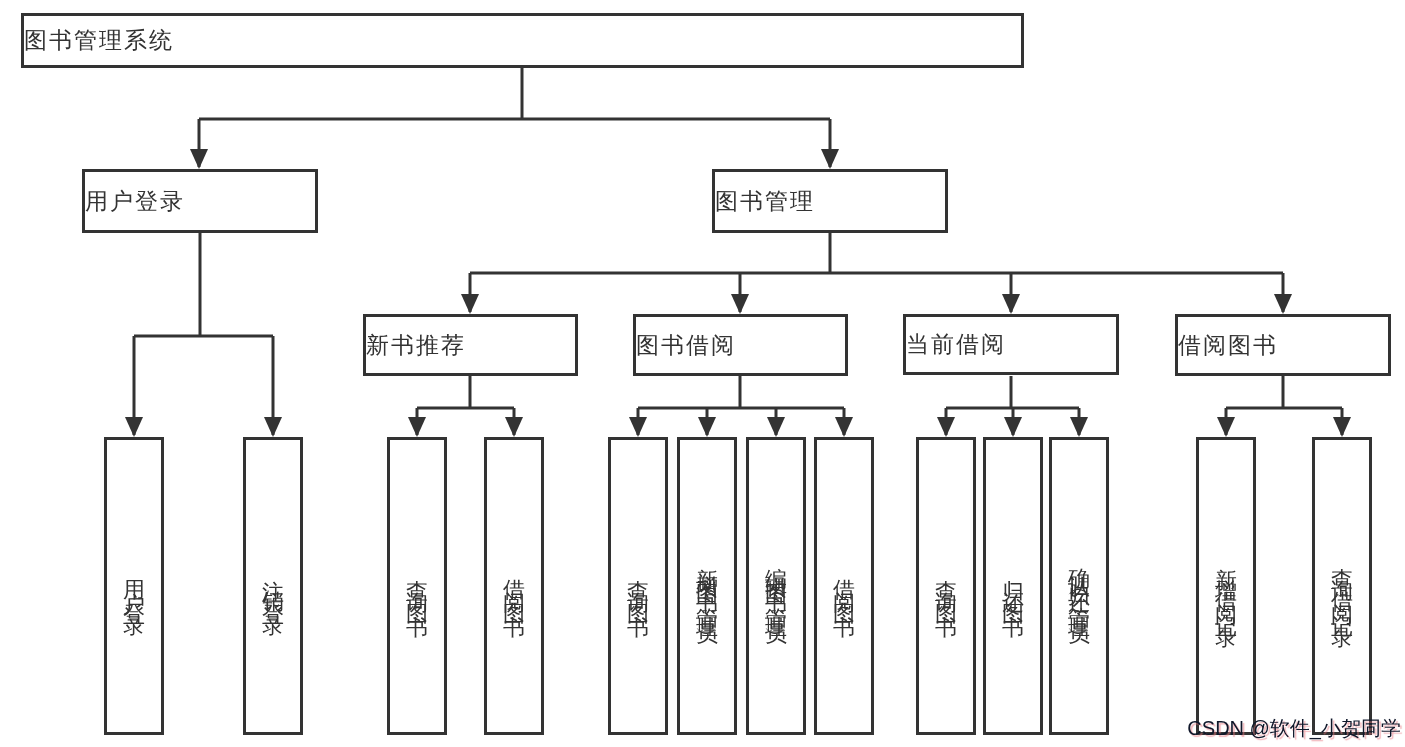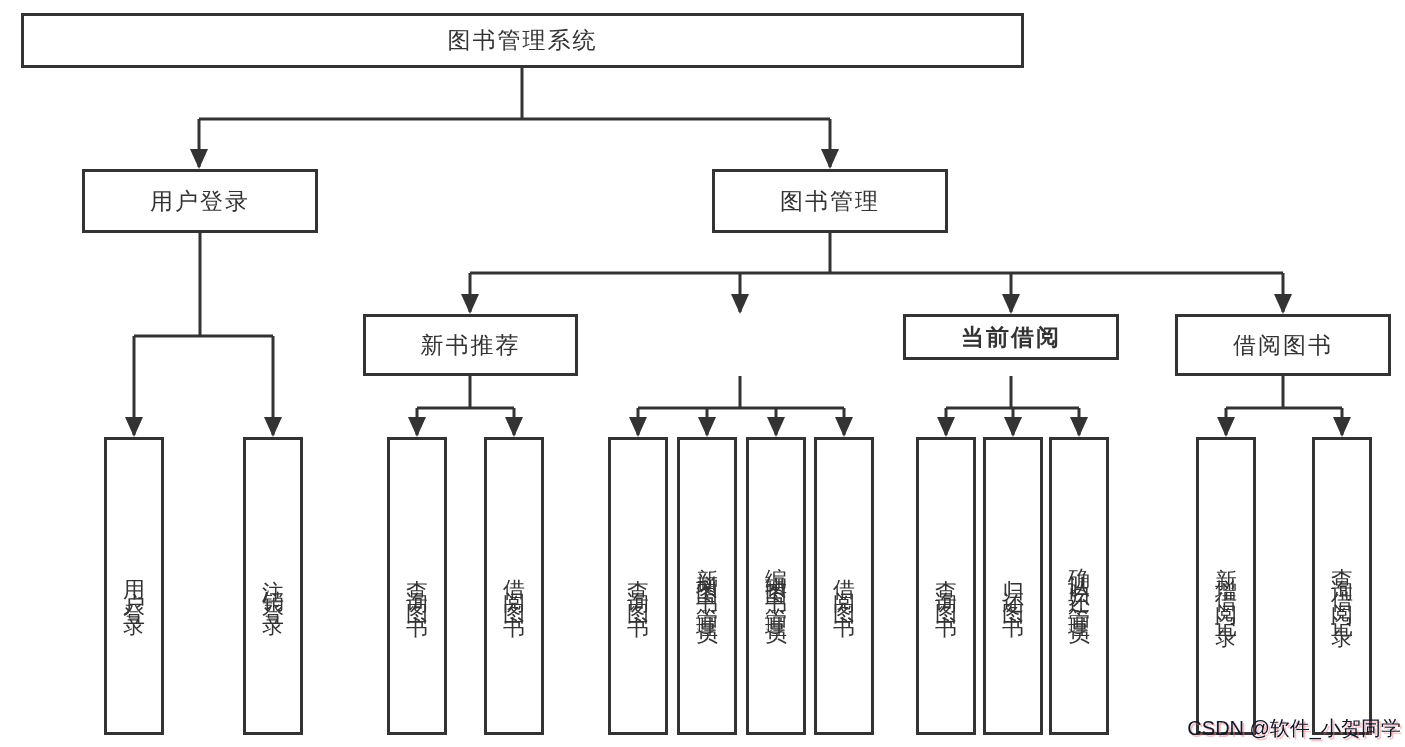--- a/index.html
+++ b/index.html
@@ -16,21 +16,20 @@
     left: 0; top: 0;
     width: 1405px; height: 747px;
   }
   .hbox {
     position: absolute;
     box-sizing: border-box;
     border: 3px solid #333333;
     background: #ffffff;
     display: flex;
     align-items: center;
-    justify-content: center;
     z-index: 2;
   }
   .hbox span {
     font-size: 23px;
     color: #333333;
     letter-spacing: 2px;
     white-space: nowrap;
   }
   .vbox {
     position: absolute;
@@ -139,21 +138,24 @@
   <div class="hbox" style="left:82px;top:169px;width:236px;height:64px;">
     <span>用户登录</span>
   </div>
   <div class="hbox" style="left:712px;top:169px;width:236px;height:64px;">
     <span>图书管理</span>
   </div>
 
   <div class="hbox" style="left:363px;top:314px;width:215px;height:62px;font-family:Liberation Serif, serif;">
     <span>新书推荐</span>
   </div>
-  <div class="hbox" style="left:903px;top:314px;width:216px;height:46px;font-weight:bold;">
+  <div class="hbox" style="left:633px;top:314px;width:215px;height:62px;">
+    <span>图书借阅</span>
+  </div>
+  <div class="hbox" style="left:903px;top:314px;width:216px;height:61px;">
     <span>当前借阅</span>
   </div>
   <div class="hbox" style="left:1175px;top:314px;width:216px;height:62px;">
     <span>借阅图书</span>
   </div>
 
   <div class="vbox" style="left:104px;">
     <span>用户登录</span>
   </div>
   <div class="vbox" style="left:243px;">

